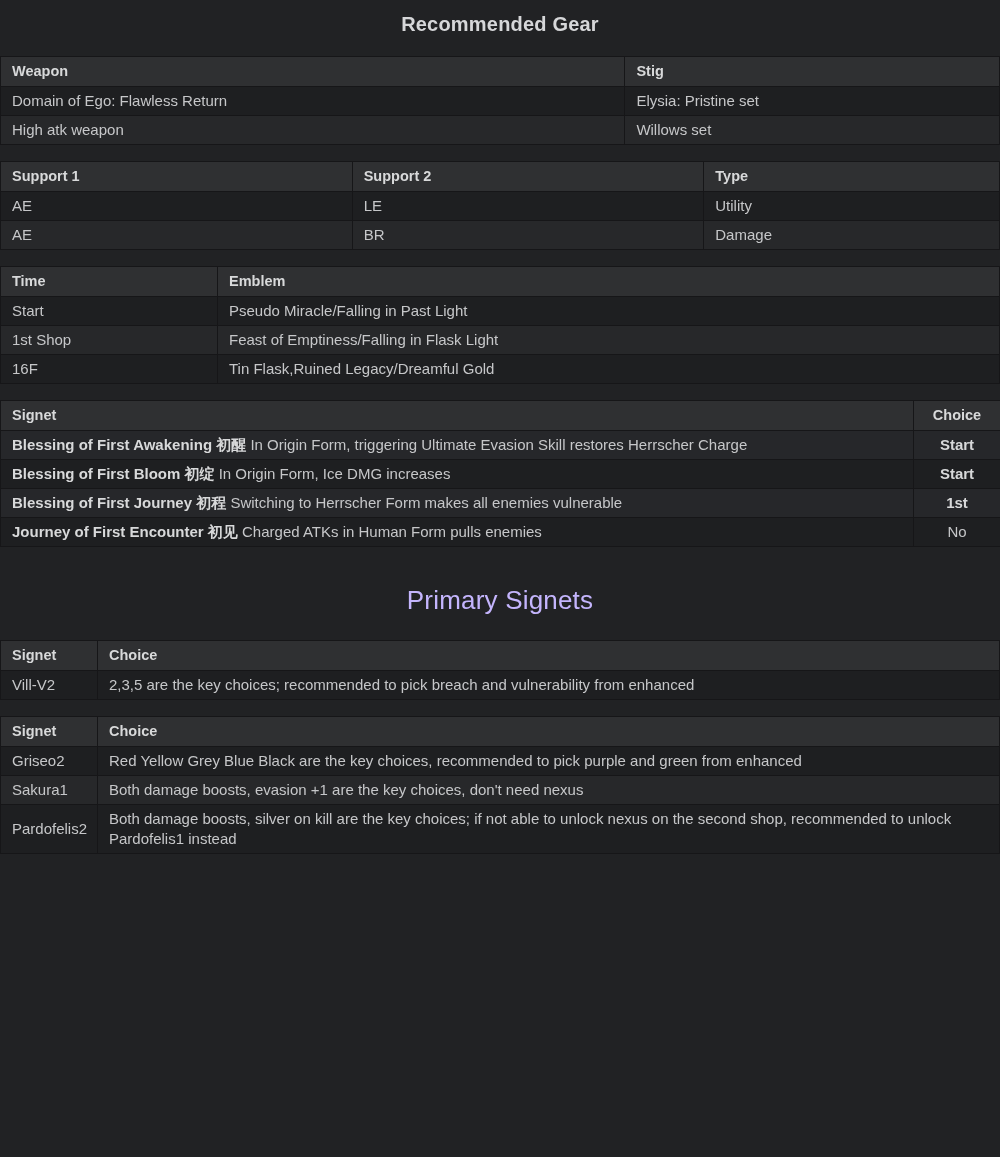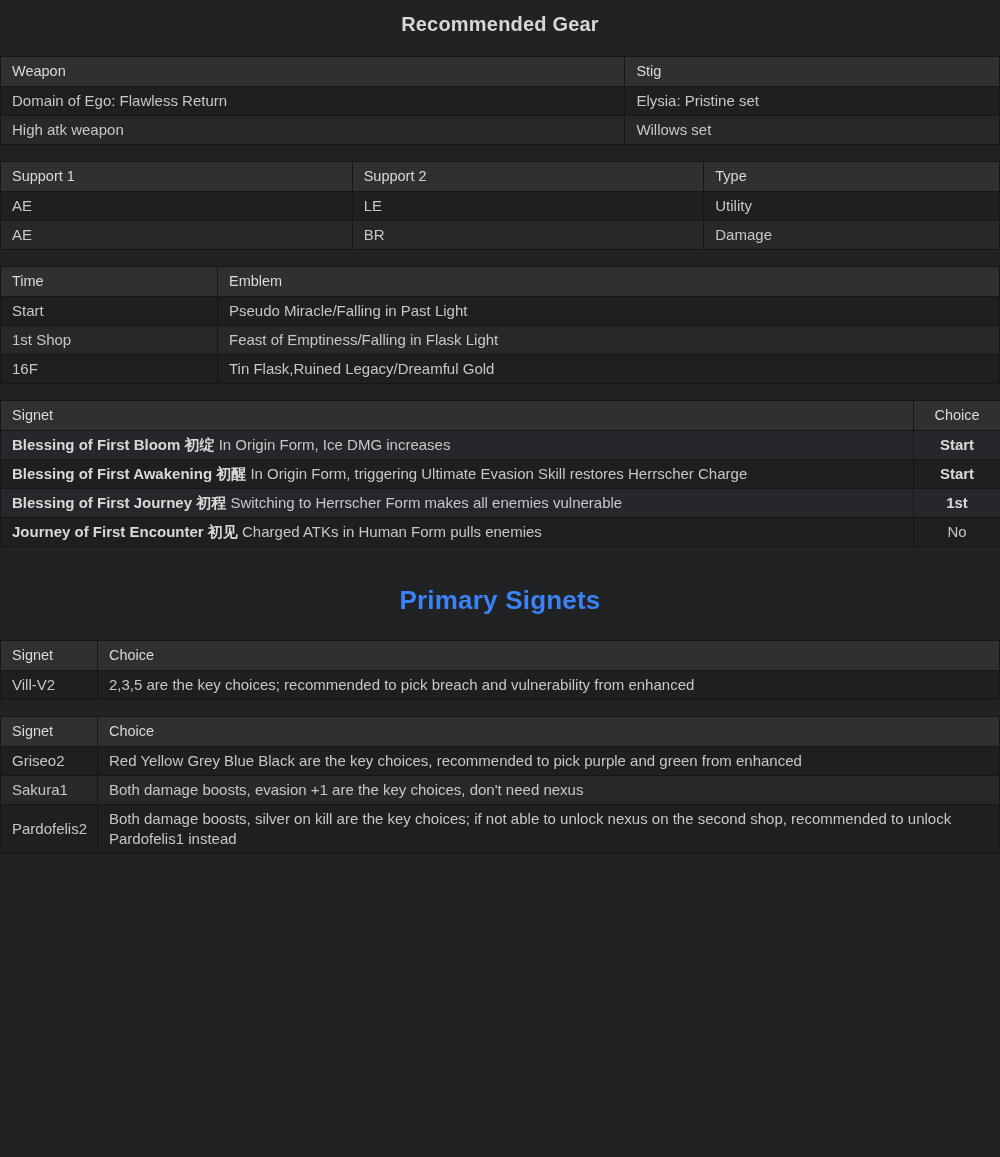--- a/index.html
+++ b/index.html
@@ -16,42 +16,42 @@
     text-align: center;
     font-size: 20px;
     font-weight: bold;
     color: #d6d7d9;
     letter-spacing: 0.2px;
   }
   h2.section-title {
     margin: 38px 0 24px 0;
     text-align: center;
     font-size: 26px;
-    font-weight: bold;
-    color: #3b82f6;
+    font-weight: normal;
+    color: #c4b5fd;
     letter-spacing: 0.2px;
   }
 
   table.data-table {
     width: 100%;
     border-collapse: collapse;
     table-layout: fixed;
     margin-bottom: 16px;
     font-size: 15px;
   }
   table.data-table th, table.data-table td {
     border: 1px solid #161618;
     text-align: left;
     vertical-align: middle;
     overflow: hidden;
   }
   table.data-table th {
     background: #2f3032;
     color: #d8d9da;
-    font-weight: normal;
+    font-weight: bold;
     padding: 5px 11px;
     line-height: 19px;
     font-size: 14.5px;
   }
   table.data-table td {
     padding: 4px 11px;
     line-height: 20px;
   }
   
   table.data-table tbody tr:nth-child(odd)  td { background: #1e1f21; }
@@ -164,28 +164,28 @@
         <col class="c2">
       </colgroup>
     <thead>
         <tr>
           <th>Signet</th>
           <th>Choice</th>
         </tr>
       </thead>
     <tbody>
         <tr>
+          <td><span class="b">Blessing of First Awakening 初醒</span><span> In Origin Form, triggering Ultimate Evasion Skill restores Herrscher Charge</span></td>
+          <td><span class="b">Start</span></td>
+        </tr>
+        <tr>
           <td><span class="b">Blessing of First Bloom 初绽</span><span> In Origin Form, Ice DMG increases</span></td>
           <td><span class="b">Start</span></td>
         </tr>
         <tr>
-          <td><span class="b">Blessing of First Awakening 初醒</span><span> In Origin Form, triggering Ultimate Evasion Skill restores Herrscher Charge</span></td>
-          <td><span class="b">Start</span></td>
-        </tr>
-        <tr>
           <td><span class="b">Blessing of First Journey 初程</span><span> Switching to Herrscher Form makes all enemies vulnerable</span></td>
           <td><span class="b">1st</span></td>
         </tr>
         <tr>
           <td><span class="b">Journey of First Encounter 初见</span><span> Charged ATKs in Human Form pulls enemies</span></td>
           <td><span>No</span></td>
         </tr>
       </tbody>
   </table>
 

